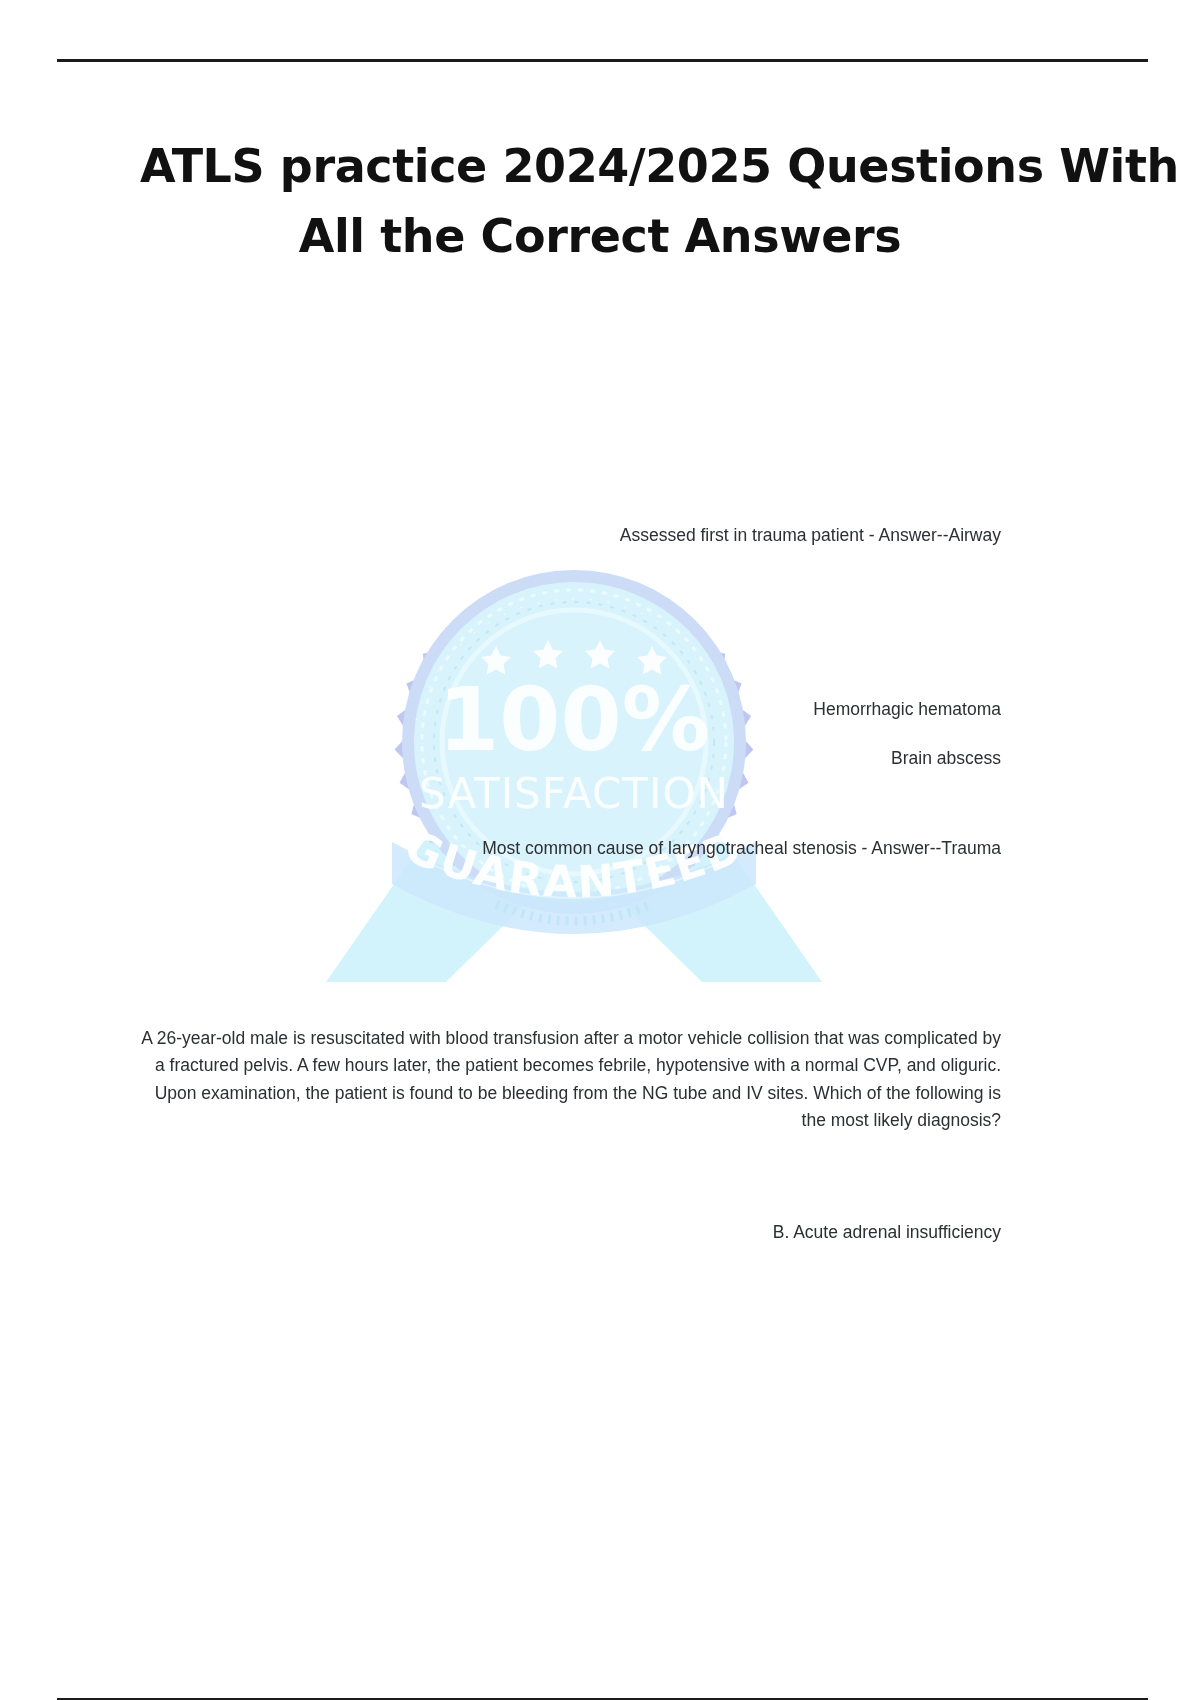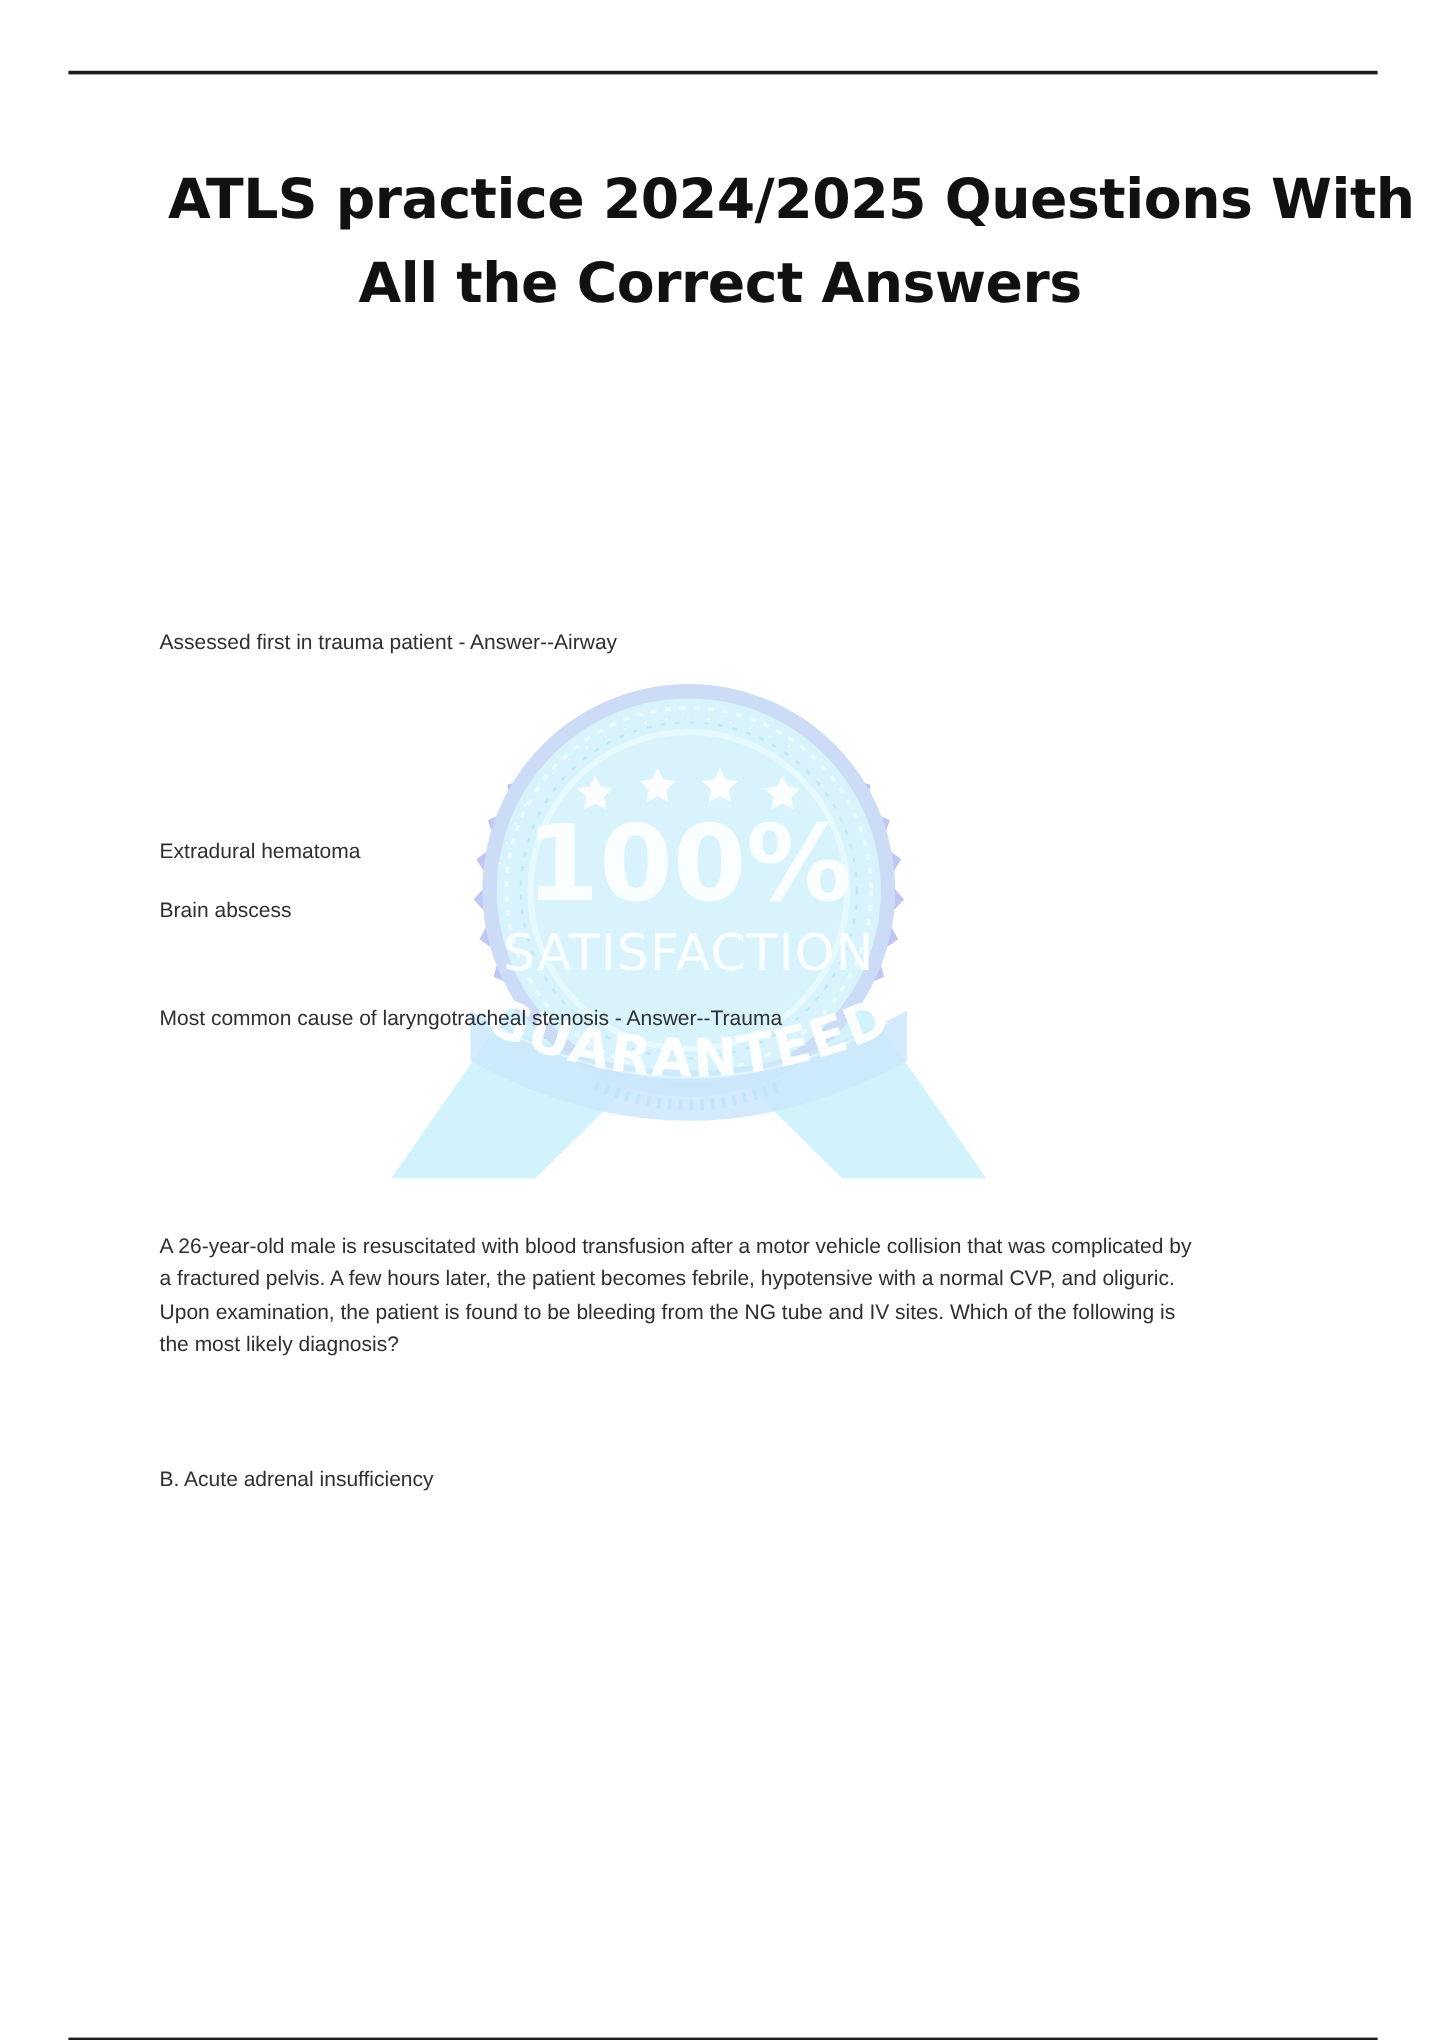--- a/index.html
+++ b/index.html
@@ -67,20 +67,21 @@
     top: 518px;
     width: 868px;
     z-index: 3;
     color: #2c2f33;
     font-size: 17.5px;
     line-height: 1.58;
   }
   .body-text p {
     margin: 0;
     color: #2c2f33;
+    text-align: right;
   }
   .para      { margin-bottom: 0 !important; }
   .gap-lg    { height: 62px; }
   .gap-md    { height: 42px; }
   .gap-sm    { height: 22px; }
   .gap-xl    { height: 74px; }
   .gap-xxl   { height: 88px; }
 
   .opt { margin: 0; }
 </style>
@@ -163,21 +164,21 @@
 
   <div class="body-text">
 
     <p class="para">Assessed first in trauma patient - Answer--Airway</p>
     <div class="gap-lg"></div>
 
     <div class="gap-lg"></div>
 
     <div class="gap-sm"></div>
 
-    <p class="para">Extradural hematoma</p>
+    <p class="para">Hemorrhagic hematoma</p>
     <div class="gap-sm"></div>
 
     <p class="para">Brain abscess</p>
     <div class="gap-lg"></div>
 
     <p class="para">Most common cause of laryngotracheal stenosis - Answer--Trauma</p>
     <div class="gap-xl"></div>
 
     <div class="gap-xxl"></div>
 

